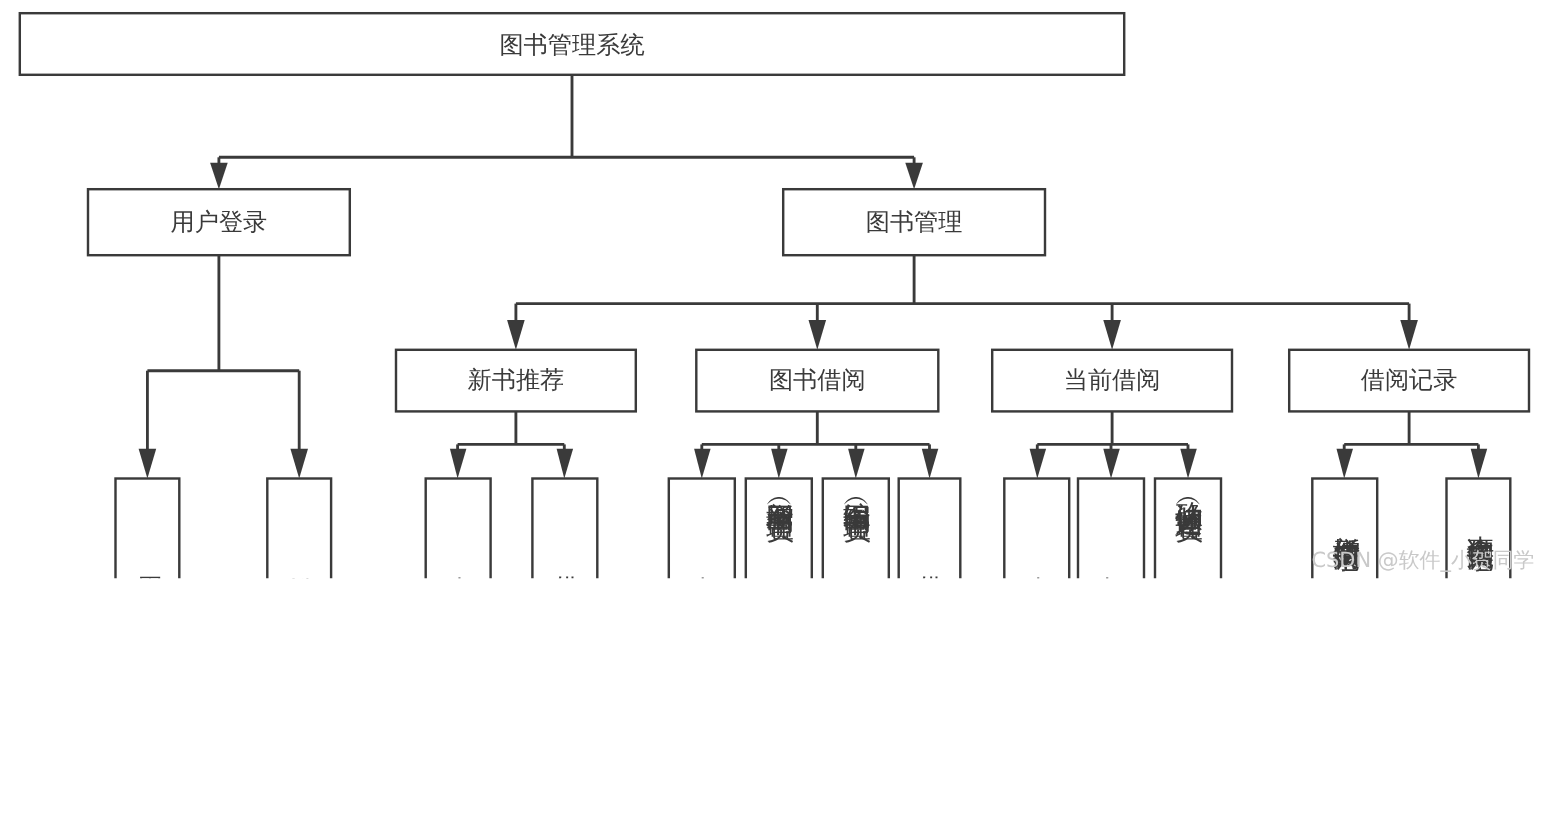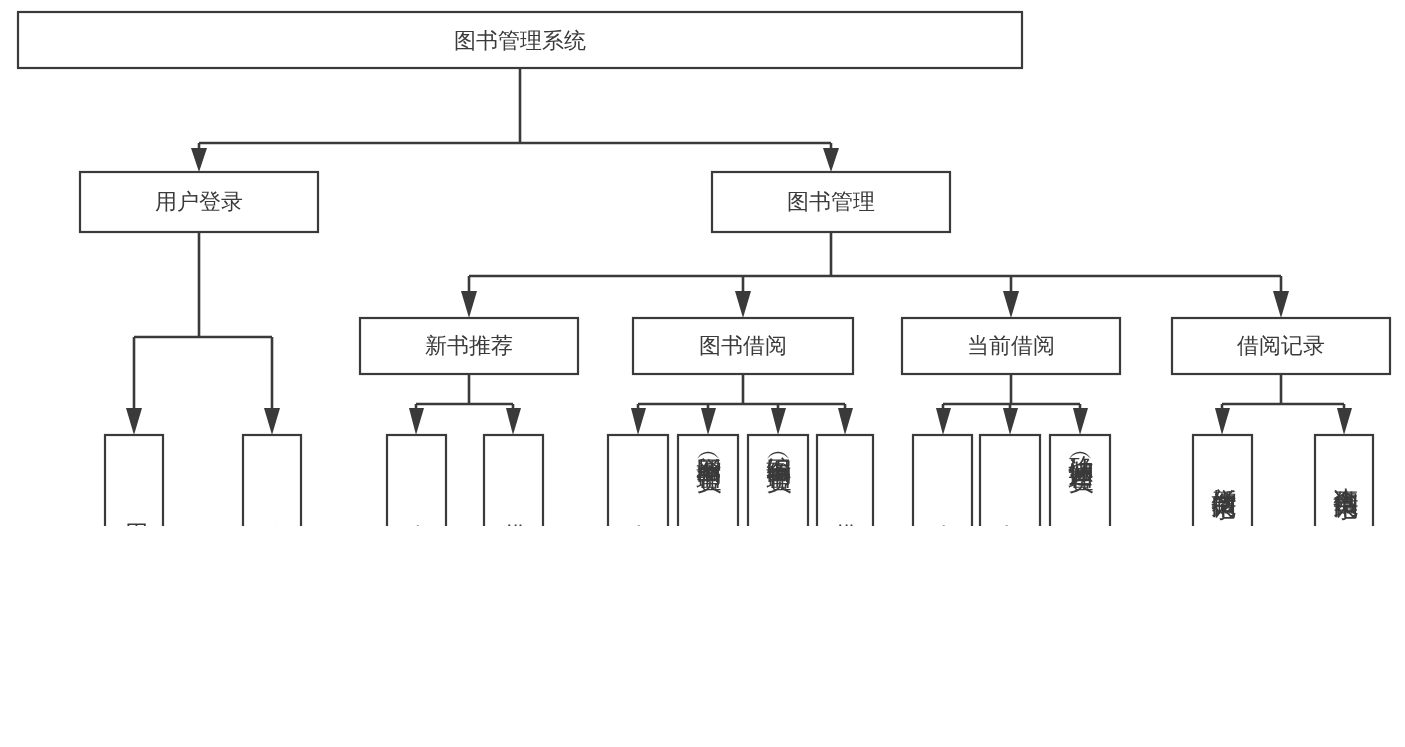--- a/index.html
+++ b/index.html
@@ -214,14 +214,15 @@
     <g>
       <rect class="node-rect" x="1193" y="435" width="59" height="299"></rect>
       <text class="node-label-v" x="1224" y="473">新增借阅记录</text>
     </g>
     <g>
       <rect class="node-rect" x="1315" y="435" width="58" height="299"></rect>
       <text class="node-label-v" x="1346" y="473">查询借阅记录</text>
     </g>
   </svg>
 
+  <div class="watermark">CSDN @软件_小贺同学</div>
 
 </div>
 
 </body></html>

